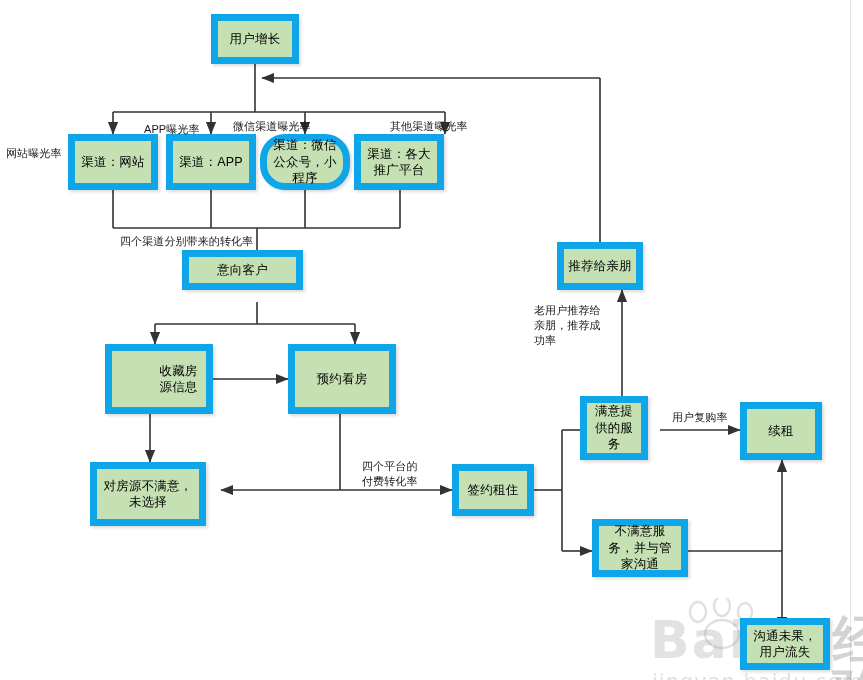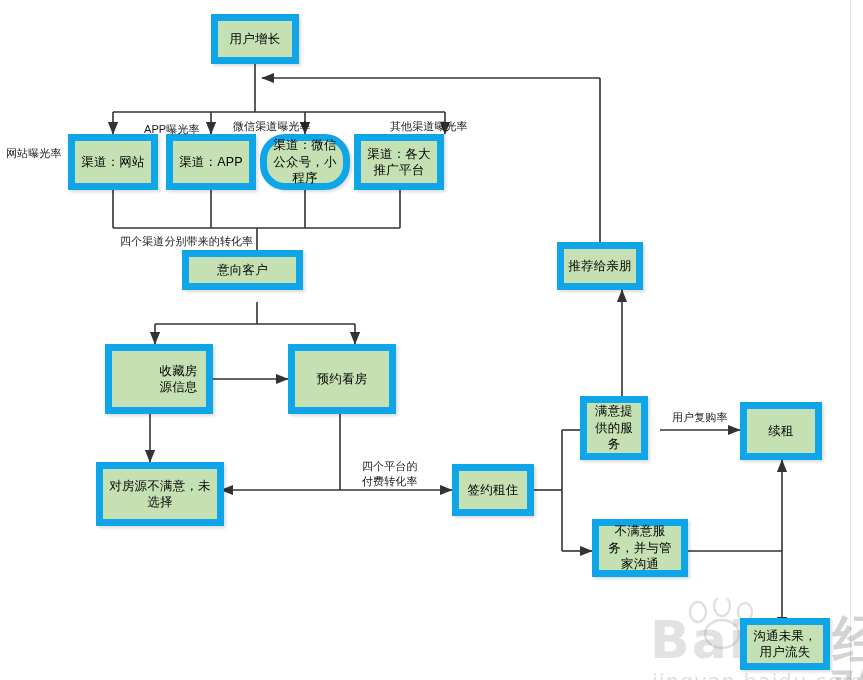--- a/index.html
+++ b/index.html
@@ -166,21 +166,21 @@
   <div class="node" style="left:260px; top:134px; width:90px; height:56px;border-radius:25px;">渠道：微信公众号，小程序</div>
 
   <div class="node" style="left:354px; top:134px; width:90px; height:56px;">渠道：各大推广平台</div>
 
   <div class="node" style="left:182px; top:250px; width:121px; height:40px;">意向客户</div>
 
   <div class="node" style="left:105px; top:344px; width:108px; height:70px;padding-left:43px;">收藏房源信息</div>
 
   <div class="node" style="left:288px; top:344px; width:108px; height:70px;">预约看房</div>
 
-  <div class="node" style="left:96px; top:462px; width:128px; height:64px;">对房源不满意，未选择</div>
+  <div class="node" style="left:90px; top:462px; width:116px; height:64px;">对房源不满意，未选择</div>
 
   <div class="node" style="left:452px; top:464px; width:82px; height:52px;">签约租住</div>
 
   <div class="node" style="left:580px; top:396px; width:68px; height:64px;">满意提供的服务</div>
 
   <div class="node" style="left:740px; top:402px; width:82px; height:58px;">续租</div>
 
   <div class="node" style="left:592px; top:519px; width:96px; height:58px;">不满意服务，并与管家沟通</div>
 
   <div class="node" style="left:557px; top:242px; width:86px; height:48px;">推荐给亲朋</div>
@@ -193,16 +193,19 @@
 
   <div class="edge-label" style="left:233px; top:119px;">微信渠道曝光率</div>
 
   <div class="edge-label" style="left:390px; top:119px;">其他渠道曝光率</div>
 
   <div class="edge-label" style="left:120px; top:234px;">四个渠道分别带来的转化率</div>
 
   <div class="edge-label" style="left:362px; top:459px;">四个平台的
 付费转化率</div>
 
+  <div class="edge-label" style="left:534px; top:303px;">老用户推荐给
+亲朋，推荐成
+功率</div>
 
   <div class="edge-label" style="left:672px; top:410px;">用户复购率</div>
 
 </div>
 
 </body></html>

